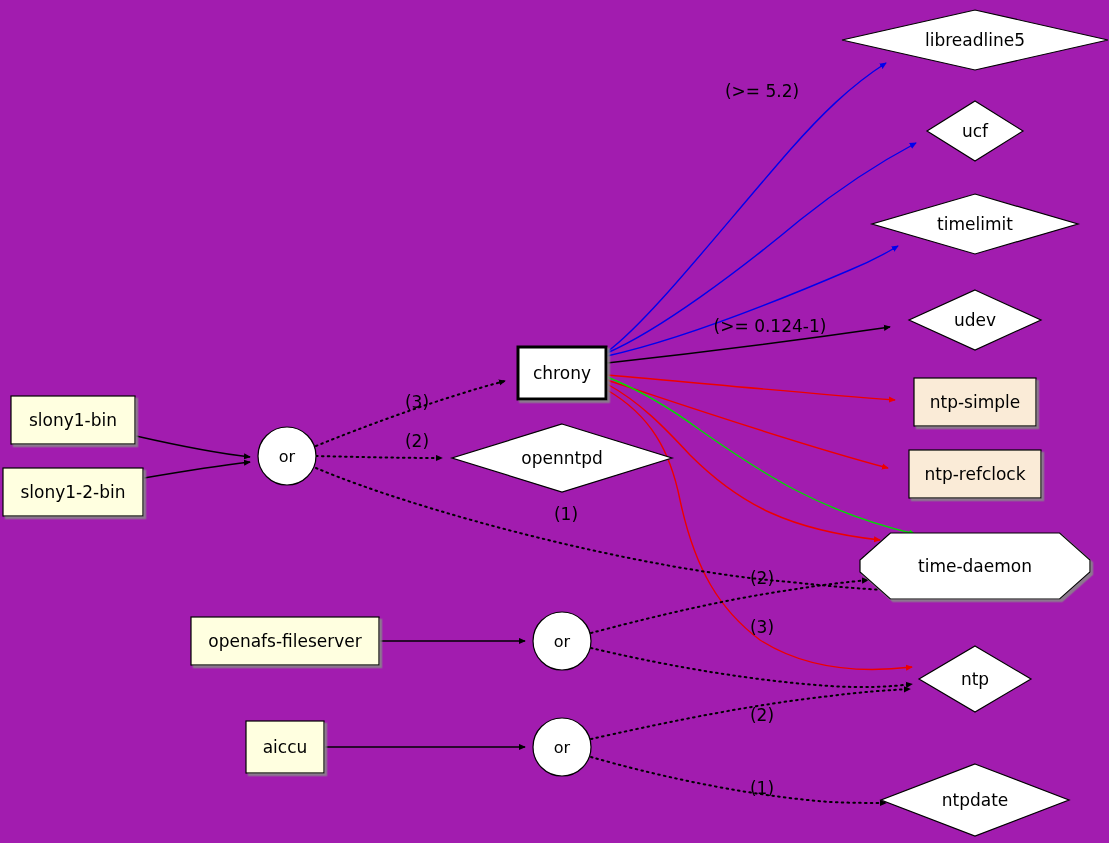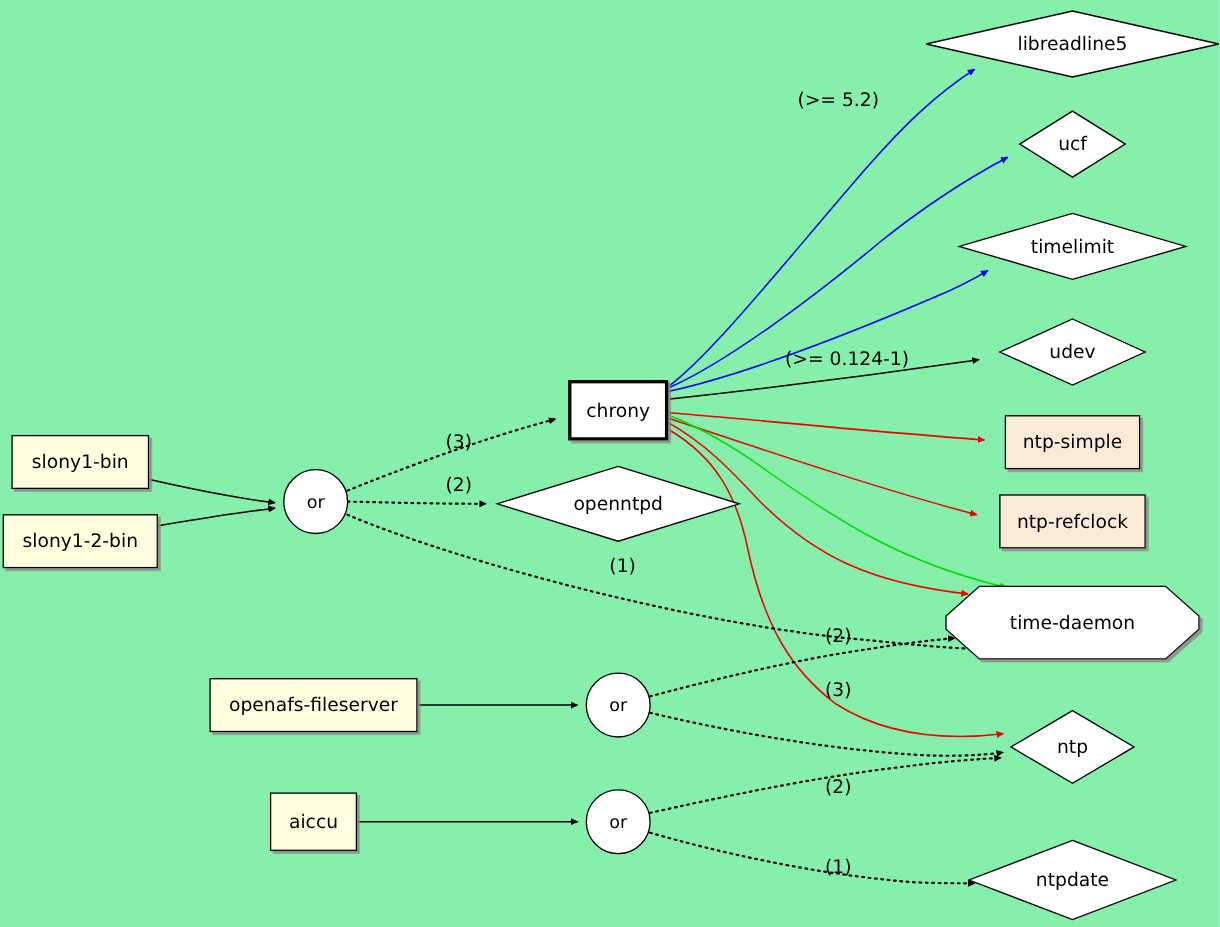--- a/index.html
+++ b/index.html
@@ -11,21 +11,21 @@
   body {
     width: 1109px;
     height: 843px;
     overflow: hidden;
     font-family: "DejaVu Sans", sans-serif;
   }
   #graph-root {
     position: relative;
     width: 1109px;
     height: 843px;
-    background: #86efac;
+    background: #a21caf;
   }
   svg#graph-canvas {
     display: block;
     width: 1109px;
     height: 843px;
   }
   .node-shape {
     stroke: #000000;
     stroke-width: 1.2;
   }

